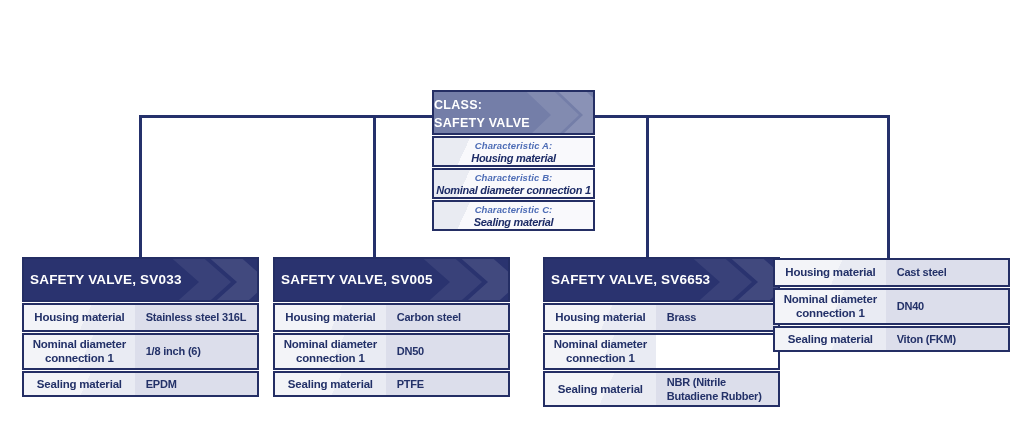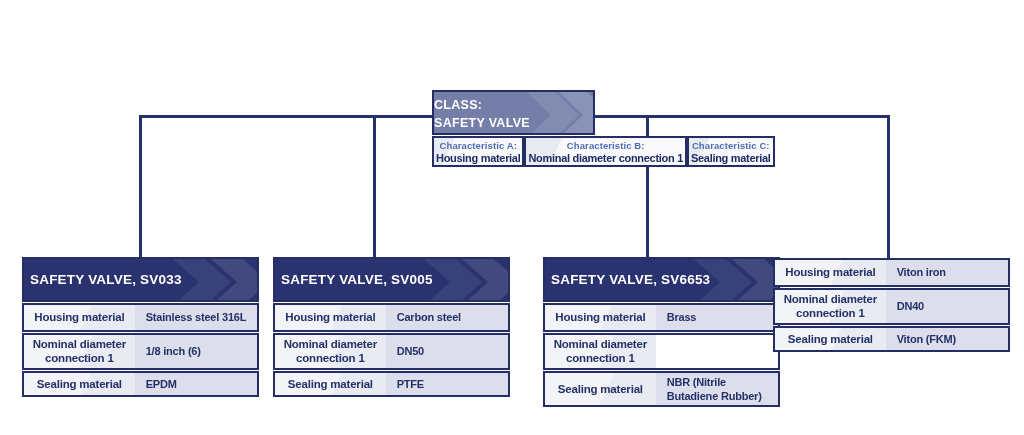--- a/index.html
+++ b/index.html
@@ -15,21 +15,21 @@
   
   .class-card{position:absolute;left:432px;top:90px;width:163px;z-index:5;}
   .class-header{
     box-sizing:border-box;height:45px;background:#747ea8;border:2px solid #242e64;
     color:#ffffff;font-weight:700;font-size:12.5px;line-height:1.45;
     text-align:left;padding-top:4px;position:relative;overflow:hidden;
     letter-spacing:.3px;
   }
   .class-header .hdr-chevrons{position:absolute;right:-6px;top:-12px;z-index:1;}
   .class-header div{position:relative;z-index:2;}
-  .class-rows{display:flex;row-gap:17px;margin-top:1px;}
+  .class-rows{display:flex;flex-direction:column;row-gap:1px;margin-top:1px;font-style:italic;}
   .class-row{
     box-sizing:border-box;min-height:31px;border:2px solid #242e64;
     background:linear-gradient(115deg,#e9ebf2 21%,#f9f9fc 21%);
     text-align:center;display:flex;flex-direction:column;justify-content:center;
     padding:1px 2px;
   }
   .char-label{font-size:9.5px;font-weight:700;color:#4e6db6;letter-spacing:.1px;}
   .char-value{font-size:11px;font-weight:700;color:#1c2b66;white-space:nowrap;letter-spacing:-.3px;margin-top:1px;}
 
   
@@ -163,21 +163,21 @@
         <div class="cell-label">Sealing material</div>
         <div class="cell-value">NBR (Nitrile Butadiene Rubber)</div>
       </div>
     </div>
   </div>
 
   <div class="valve-card" style="left:773px;">
     <div class="v-body">
       <div class="v-row r1">
         <div class="cell-label">Housing material</div>
-        <div class="cell-value">Viton iron</div>
+        <div class="cell-value">Cast steel</div>
       </div>
       <div class="v-row r2">
         <div class="cell-label">Nominal diameter connection 1</div>
         <div class="cell-value">DN40</div>
       </div>
       <div class="v-row r3">
         <div class="cell-label">Sealing material</div>
         <div class="cell-value">Viton (FKM)</div>
       </div>
     </div>

